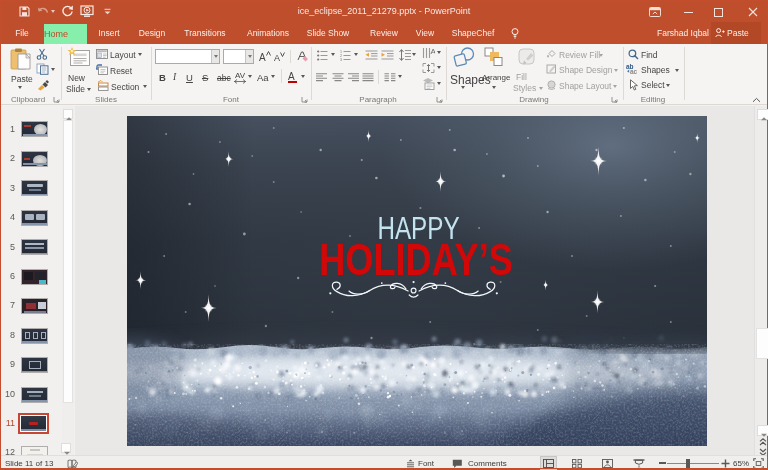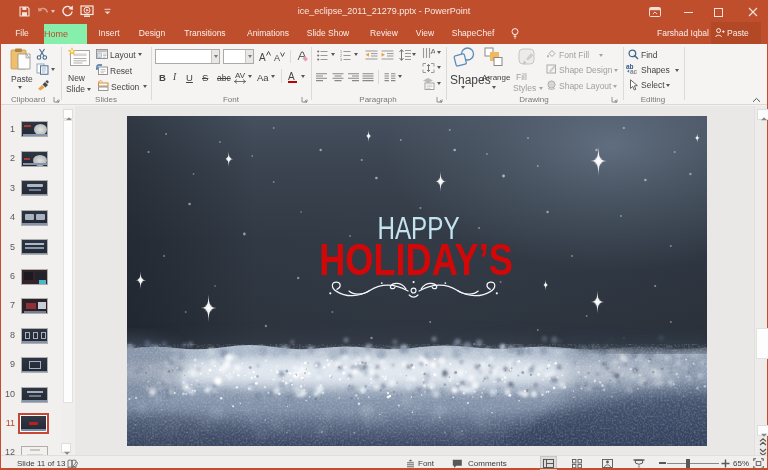--- a/index.html
+++ b/index.html
@@ -350,21 +350,21 @@
       <path d="M7 13.5 L9.5 16 L6 17.5 Z" fill="#C0BEBC"></path>
     </svg>
     <div class="btxt gray" style="left:515px;top:28px">Fill</div>
     <div class="btxt gray" style="left:512px;top:39px">Styles</div>
     <div class="cr crg" style="left:538px;top:43px"></div>
 
     <svg class="abs" style="left:545px;top:5px" width="11" height="10" viewBox="0 0 11 10">
       <path d="M3 4.5 L6 1.5 L9 4.5 L6 7.5 Z" fill="none" stroke="#ABA9A7" stroke-width="1"></path>
       <path d="M1.5 6 Q0.5 8.5 2 8.5 Q3.5 8.5 2.5 6 Z" fill="#ABA9A7"></path>
     </svg>
-    <div class="btxt gray" style="left:558px;top:6px">Font Fill</div>
+    <div class="btxt gray" style="left:558px;top:6px">Review Fill</div>
     <div class="cr crg" style="left:598px;top:9.5px"></div>
     <svg class="abs" style="left:545px;top:20px" width="11" height="10" viewBox="0 0 11 10">
       <rect x="1" y="1" width="8.5" height="8" fill="none" stroke="#ABA9A7" stroke-width="1"></rect>
       <path d="M3 7 L8 1.5 L9.5 3 L4.5 8.5 Z" fill="#CFCDCB"></path>
     </svg>
     <div class="btxt gray" style="left:558px;top:21px">Shape Design</div>
     <div class="cr crg" style="left:613px;top:24.5px"></div>
     <svg class="abs" style="left:545px;top:36px" width="11" height="10" viewBox="0 0 11 10">
       <circle cx="5.5" cy="4.5" r="3.6" fill="#D8D6D4" stroke="#ABA9A7" stroke-width="0.9"></circle>
       <path d="M2 8.5 Q5.5 10.5 9 8.5" fill="none" stroke="#ABA9A7" stroke-width="0.9"></path>
@@ -1385,21 +1385,21 @@
           </svg></div>
       <svg class="abs" style="left:4px;top:332px" width="8" height="8" viewBox="0 0 8 8">
           <path d="M1 3.4 L4 0.8 L7 3.4 M1 7 L4 4.4 L7 7" fill="none" stroke="#5A5856" stroke-width="1.2"></path>
         </svg>
       <svg class="abs" style="left:4px;top:342px" width="8" height="8" viewBox="0 0 8 8">
           <path d="M1 1 L4 3.6 L7 1 M1 4.6 L4 7.2 L7 4.6" fill="none" stroke="#5A5856" stroke-width="1.2"></path>
         </svg>
     </div>
   </div>
   <div class="statusbar" id="statusbar">
-    <div class="abs" style="left:16px;top:3px">Slide 11 of 13</div>
+    <div class="abs" style="left:4px;top:3px">Slide 11 of 13</div>
     <svg class="abs" style="left:66px;top:2.5px" width="11" height="10" viewBox="0 0 11 10">
       <path d="M1 1.5 Q3.2 0.5 5 1.5 V8.5 Q3.2 7.5 1 8.5 Z M5 1.5 Q6.8 0.5 9 1.5 V8.5 Q6.8 7.5 5 8.5 Z" fill="none" stroke="#5A5856" stroke-width="0.8"></path>
       <path d="M6.5 6.5 L9.5 3 L11 4.2 L8 7.5 L6 8 Z" fill="#F0EFED" stroke="#5A5856" stroke-width="0.8"></path>
     </svg>
     <svg class="abs" style="left:405px;top:3px" width="9" height="9" viewBox="0 0 9 9">
       <path d="M1 3.8 h7 M1 5.8 h7 M1 7.8 h7" stroke="#5A5856" stroke-width="0.9"></path>
       <path d="M2.5 2.2 L4.5 0.4 L6.5 2.2 Z" fill="#5A5856"></path>
     </svg>
     <div class="abs" style="left:417px;top:3px">Font</div>
     <svg class="abs" style="left:451px;top:2.5px" width="11" height="10" viewBox="0 0 11 10">

